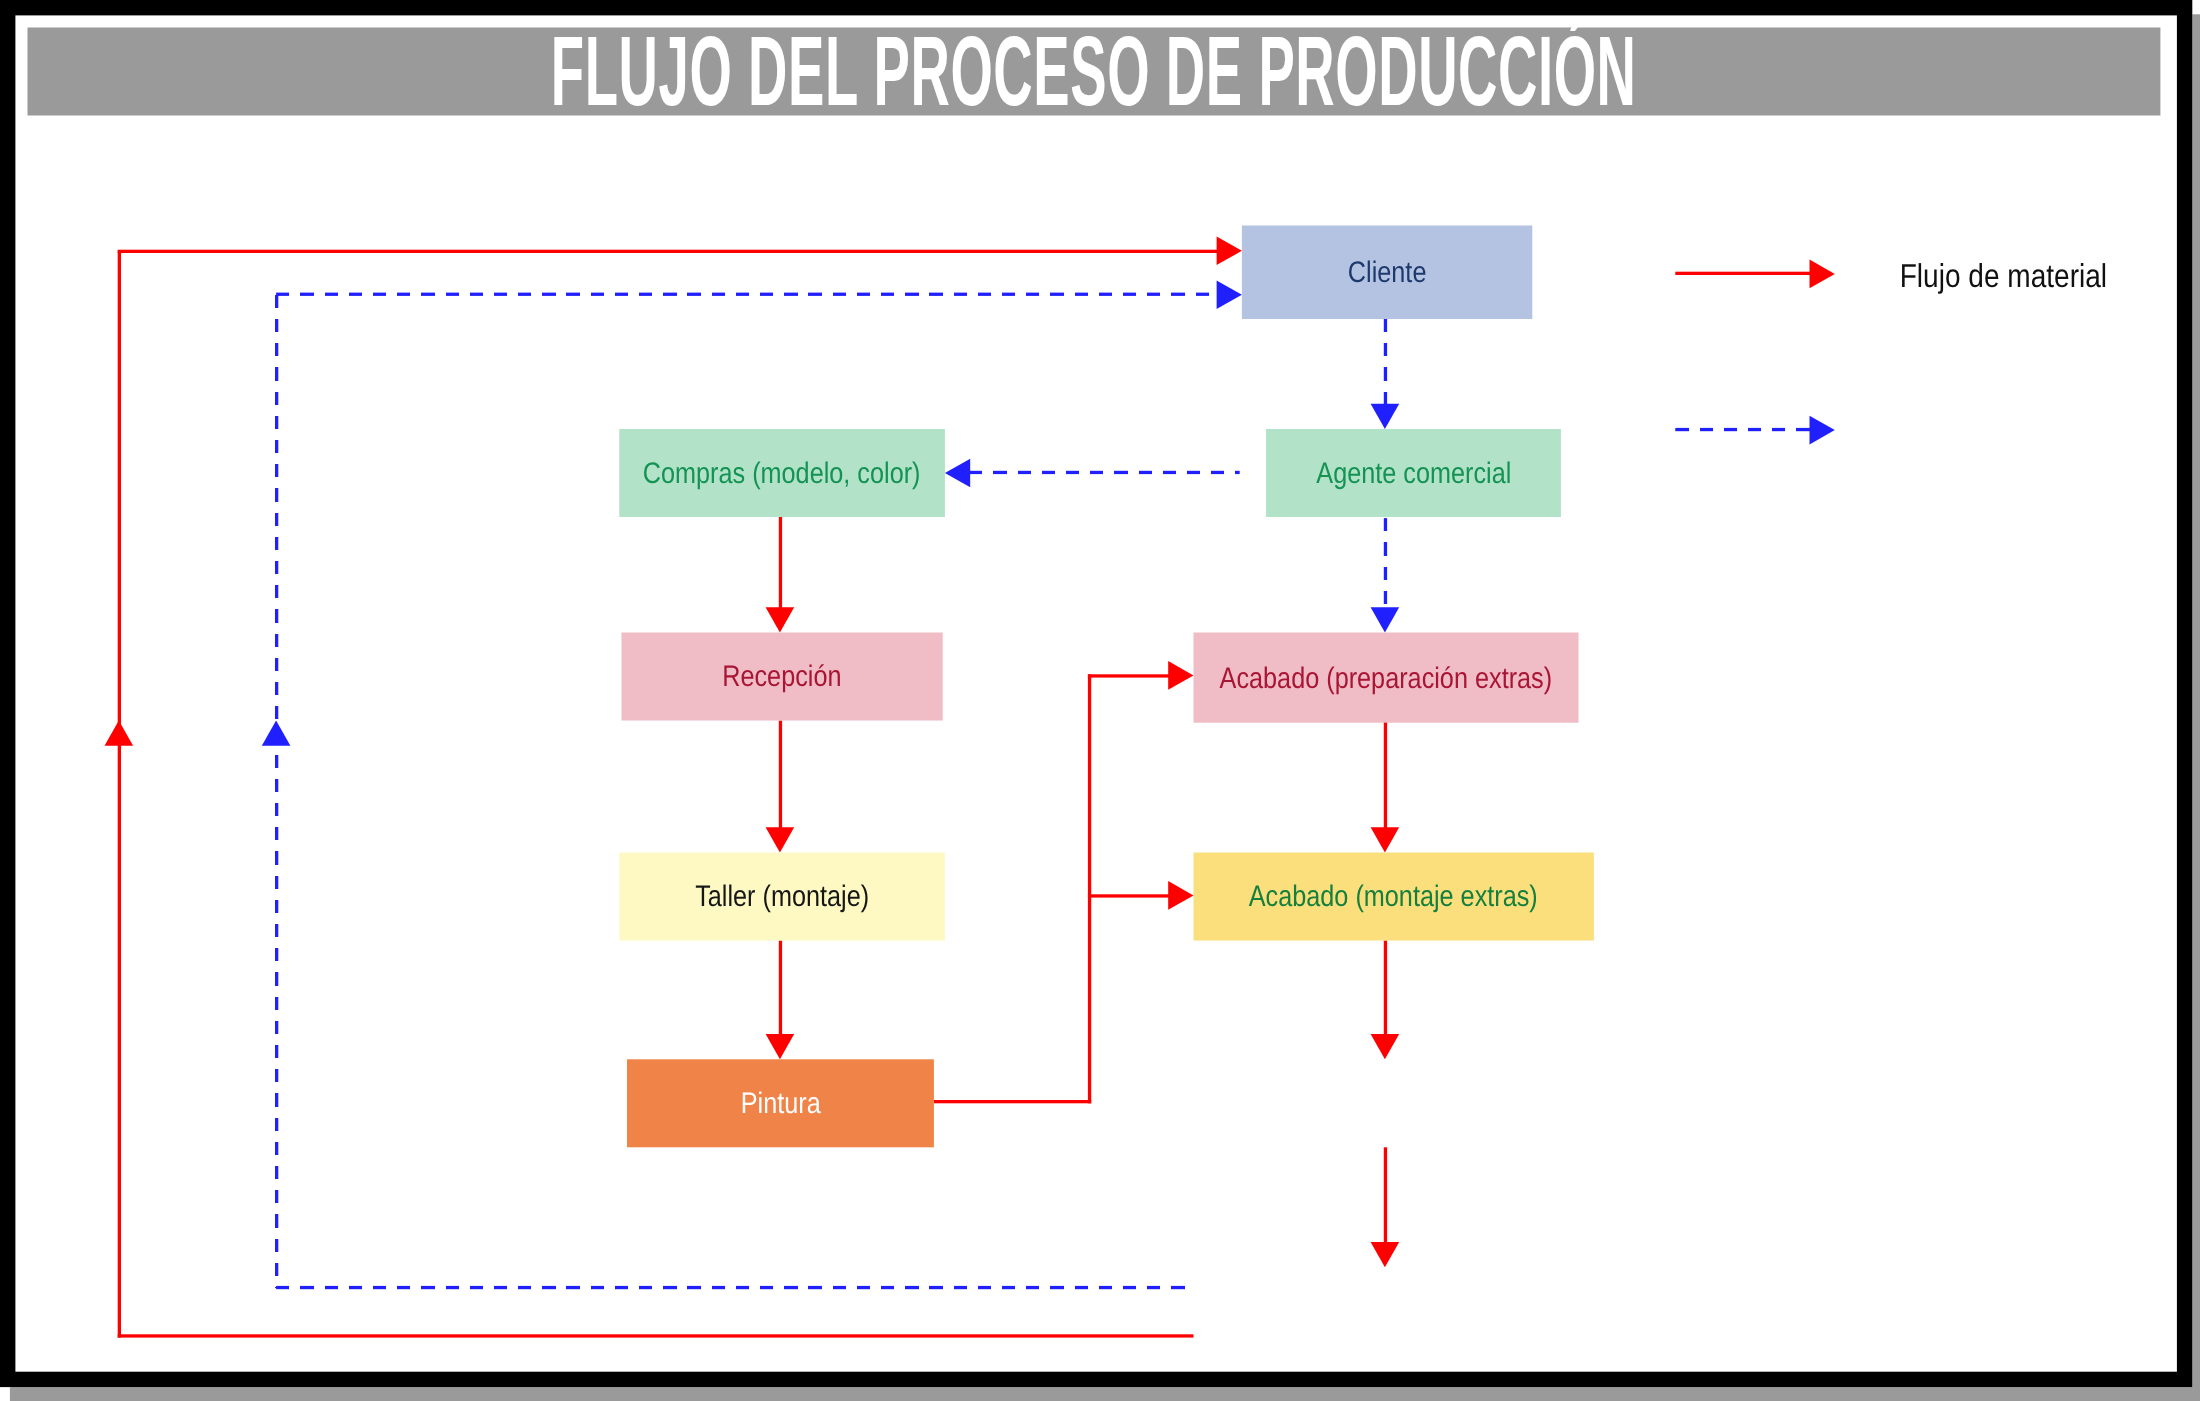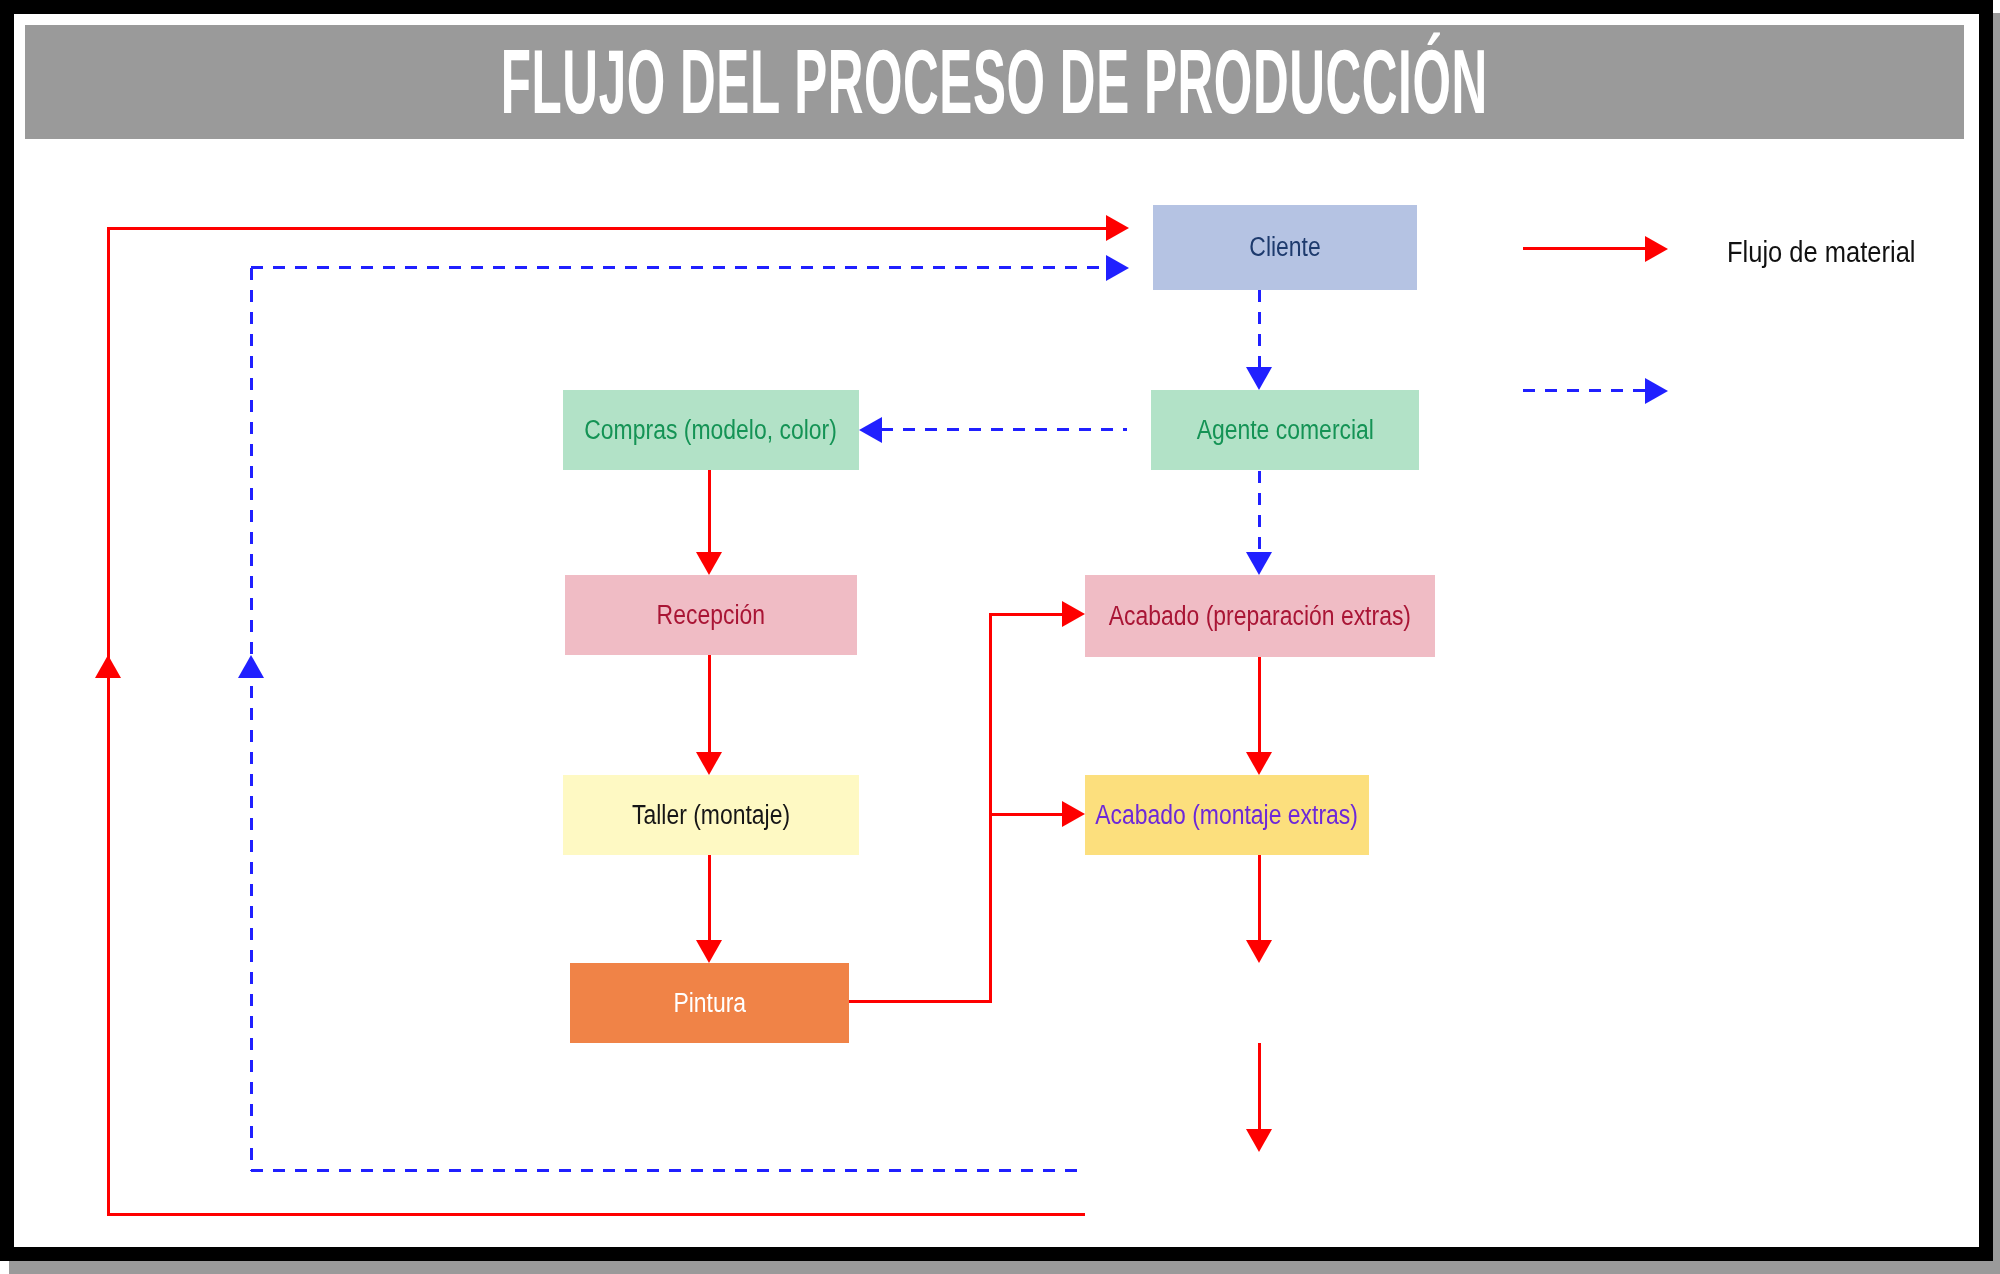--- a/index.html
+++ b/index.html
@@ -1,20 +1,20 @@
 <!DOCTYPE html>
 <html><head>
 <meta charset="utf-8">
 <style>
   html,body{margin:0;padding:0;background:#ffffff;}
   #page{position:relative;width:2000px;height:1274px;background:#ffffff;overflow:hidden;
         font-family:"Liberation Sans", sans-serif;}
   #canvas{position:absolute;left:0;top:0;width:1993px;height:1261px;box-sizing:border-box;
           border:14px solid #000000;background:#ffffff;box-shadow:9px 13px 0 #9a9a9a;}
-  #titlebar{position:absolute;left:25px;top:25px;width:1939px;height:114px;background:#9a9a9a;
+  #titlebar{position:absolute;left:25px;top:25px;width:1939px;height:80px;background:#9a9a9a;
             display:flex;align-items:center;justify-content:center;}
   #titlebar .ttl{color:#ffffff;font-weight:bold;font-size:90px;white-space:nowrap;
                  transform:scale(0.55,1.0);letter-spacing:1px;}
   .node{position:absolute;display:flex;align-items:center;justify-content:center;z-index:5;}
   .nlabel{display:inline-block;transform:scaleX(0.85);white-space:nowrap;font-size:27px;}
   
   .lh{position:absolute;height:3px;background:#fe0000;z-index:2;}
   .lv{position:absolute;width:3px;background:#fe0000;z-index:2;}
   .dh{position:absolute;height:3px;z-index:2;
       background:repeating-linear-gradient(to right,#2020ff 0 12px,transparent 12px 22px);}
@@ -80,21 +80,21 @@
 
   <div class="dv" style="left:1258px;top:471px;height:83px;"></div>
   <div class="ah blue down" style="left:1246px;top:552px;"></div>
 
   <div class="dh" style="left:251px;top:1169px;width:834px;"></div>
   <div class="dv" style="left:250px;top:268px;height:903px;"></div>
   <div class="ah blue up" style="left:238px;top:655px;"></div>
   <div class="dh" style="left:251px;top:266px;width:856px;"></div>
   <div class="ah blue right" style="left:1106px;top:255px;"></div>
 
-  <div class="node" style="left: 1153px; top: 205px; width: 264px; height: 85px; background: rgb(181, 195, 227); color: rgb(29, 58, 109);">
+  <div class="node" style="left: 1129px; top: 205px; width: 264px; height: 85px; background: rgb(181, 195, 227); color: rgb(29, 58, 109);">
     <span class="nlabel">Cliente</span>
   </div>
 
   <div class="node" style="left: 563px; top: 390px; width: 296px; height: 80px; background: rgb(178, 226, 199); color: rgb(20, 147, 85);">
     <span class="nlabel">Compras (modelo, color)</span>
   </div>
 
   <div class="node" style="left: 1127px; top: 390px; width: 268px; height: 80px; background: rgb(178, 226, 199); color: rgb(20, 147, 85); margin-left: 24px;">
     <span class="nlabel">Agente comercial</span>
   </div>
@@ -105,21 +105,21 @@
   </div>
 
   <div class="node" style="left: 1085px; top: 575px; width: 350px; height: 82px; background: rgb(240, 188, 197); color: rgb(169, 21, 53);">
     <span class="nlabel">Acabado (preparación extras)</span>
   </div>
 
   <div class="node" style="left: 563px; top: 775px; width: 296px; height: 80px; background: #fef9c3; color: rgb(22, 22, 22);">
     <span class="nlabel">Taller (montaje)</span>
   </div>
 
-  <div class="node" style="left: 1085px; top: 775px; width: 284px; height: 80px; background: rgb(252, 223, 125); color: #6d28d9;">
+  <div class="node" style="left: 1085px; top: 775px; width: 364px; height: 80px; background: rgb(252, 223, 125); color: #15803d;">
     <span class="nlabel">Acabado (montaje extras)</span>
   </div>
 
   <div class="node" style="left: 570px; top: 963px; width: 279px; height: 80px; background: rgb(240, 131, 71); color: rgb(255, 255, 255);">
     <span class="nlabel">Pintura</span>
   </div>
 
 
 
   <div class="lh" style="left:1523px;top:247px;width:123px;"></div>

